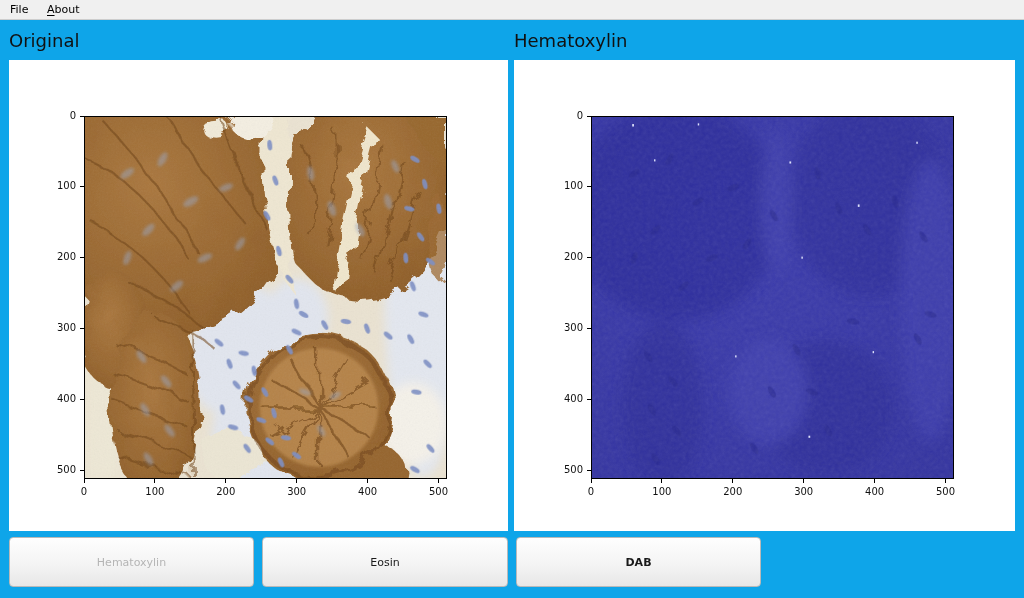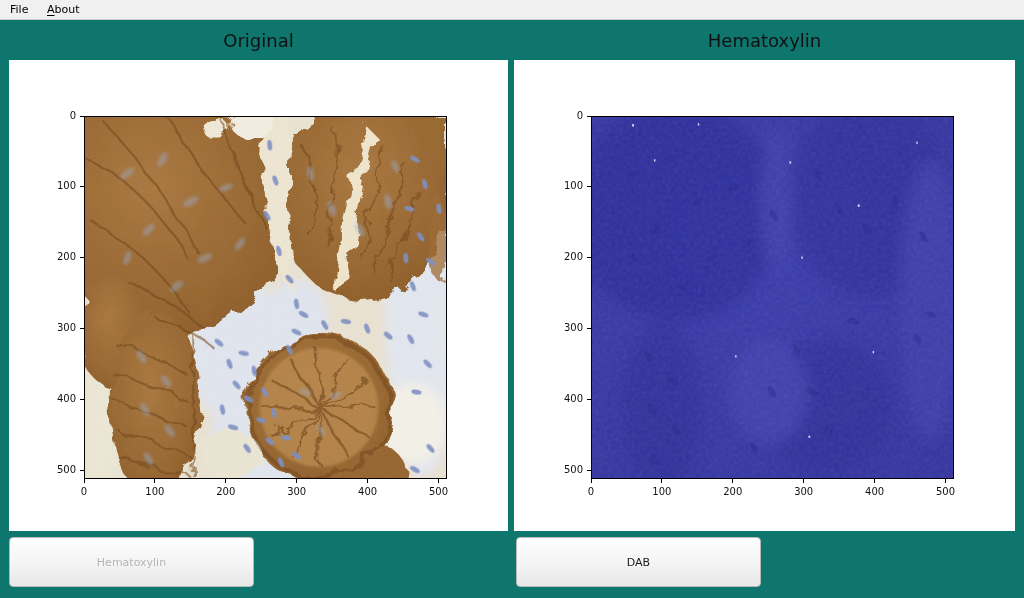--- a/index.html
+++ b/index.html
@@ -1,29 +1,29 @@
 <!DOCTYPE html>
 <html><head>
 <meta charset="utf-8">
 <style>
   html,body{margin:0;padding:0;}
-  .app{position:relative;width:1024px;height:598px;background:#0f766e;
+  .app{position:relative;width:1024px;height:598px;background:#0ea5e9;
        font-family:"DejaVu Sans","Liberation Sans",sans-serif;overflow:hidden;
        -webkit-font-smoothing:antialiased;}
   
   .menubar{position:absolute;left:0;top:0;width:1024px;height:19px;background:#f0f0f0;
            border-bottom:1px solid #cdcdcd;}
   .menu-item{position:absolute;top:0;height:19px;line-height:19px;font-size:11px;color:#000;
              padding:0 5px;cursor:default;}
   .menu-item u{text-decoration:underline;text-underline-offset:2px;}
   #menu-file{left:5px;}
   #menu-about{left:42px;}
   
   .panel-title{position:absolute;top:29px;height:24px;font-size:18px;color:#111;
-               text-align:center;line-height:24px;}
+               text-align:left;line-height:24px;}
   #title-left{left:9px;width:499px;}
   #title-right{left:514px;width:501px;}
   
   .canvas{position:absolute;top:60px;height:471px;background:#ffffff;}
   #canvas-left{left:9px;width:499px;}
   #canvas-right{left:514px;width:501px;}
   
   .plot{position:absolute;top:56px;width:363px;height:363px;border:1px solid #000;
         box-sizing:border-box;overflow:hidden;background:#fff;}
   #canvas-left .plot{left:75px;}
@@ -40,21 +40,21 @@
   .x-tick-label{position:absolute;top:7px;width:36px;text-align:center;font-size:10px;color:#111;}
   .y-tick-mark{position:absolute;left:41px;width:4px;height:1px;background:#000;}
   .y-tick-label{position:absolute;left:0;width:37px;text-align:right;font-size:10px;color:#111;}
   
   .stain-btn{position:absolute;top:537px;height:50px;border:1px solid #b9b9b9;border-radius:4px;
              background:linear-gradient(#fefefe,#f4f4f4 55%,#e7e7e7);font-size:11px;color:#1a1a1a;
              font-family:"DejaVu Sans","Liberation Sans",sans-serif;cursor:pointer;}
   .stain-btn.disabled{color:#b5b5b5;cursor:default;}
   #btn-0{left:9px;width:245px;}
   #btn-1{left:262px;width:246px;}
-  #btn-2{left:516px;width:245px;}
+  #btn-2{left:516px;width:245px;font-weight:bold;}
   #btn-3{left:769px;width:246px;}
 </style>
 </head>
 <body>
 
 <div class="app">
 
   <div class="menubar">
     <span class="menu-item" id="menu-file"><span>File</span></span>
     <span class="menu-item" id="menu-about"><u>A</u><span>bout</span></span>
@@ -348,14 +348,15 @@
         <div class="y-tick-mark" style="top: 212.195px;"></div>
         <div class="y-tick-label" style="top: 206.195px;">300</div>
         <div class="y-tick-mark" style="top: 283.094px;"></div>
         <div class="y-tick-label" style="top: 277.094px;">400</div>
         <div class="y-tick-mark" style="top: 353.992px;"></div>
         <div class="y-tick-label" style="top: 347.992px;">500</div>
       </div>
   </div>
 
   <button class="stain-btn disabled" id="btn-0" aria-disabled="true">Hematoxylin</button>
+  <button class="stain-btn" id="btn-1">Eosin</button>
   <button class="stain-btn" id="btn-2">DAB</button>
 </div>
 
 </body></html>

